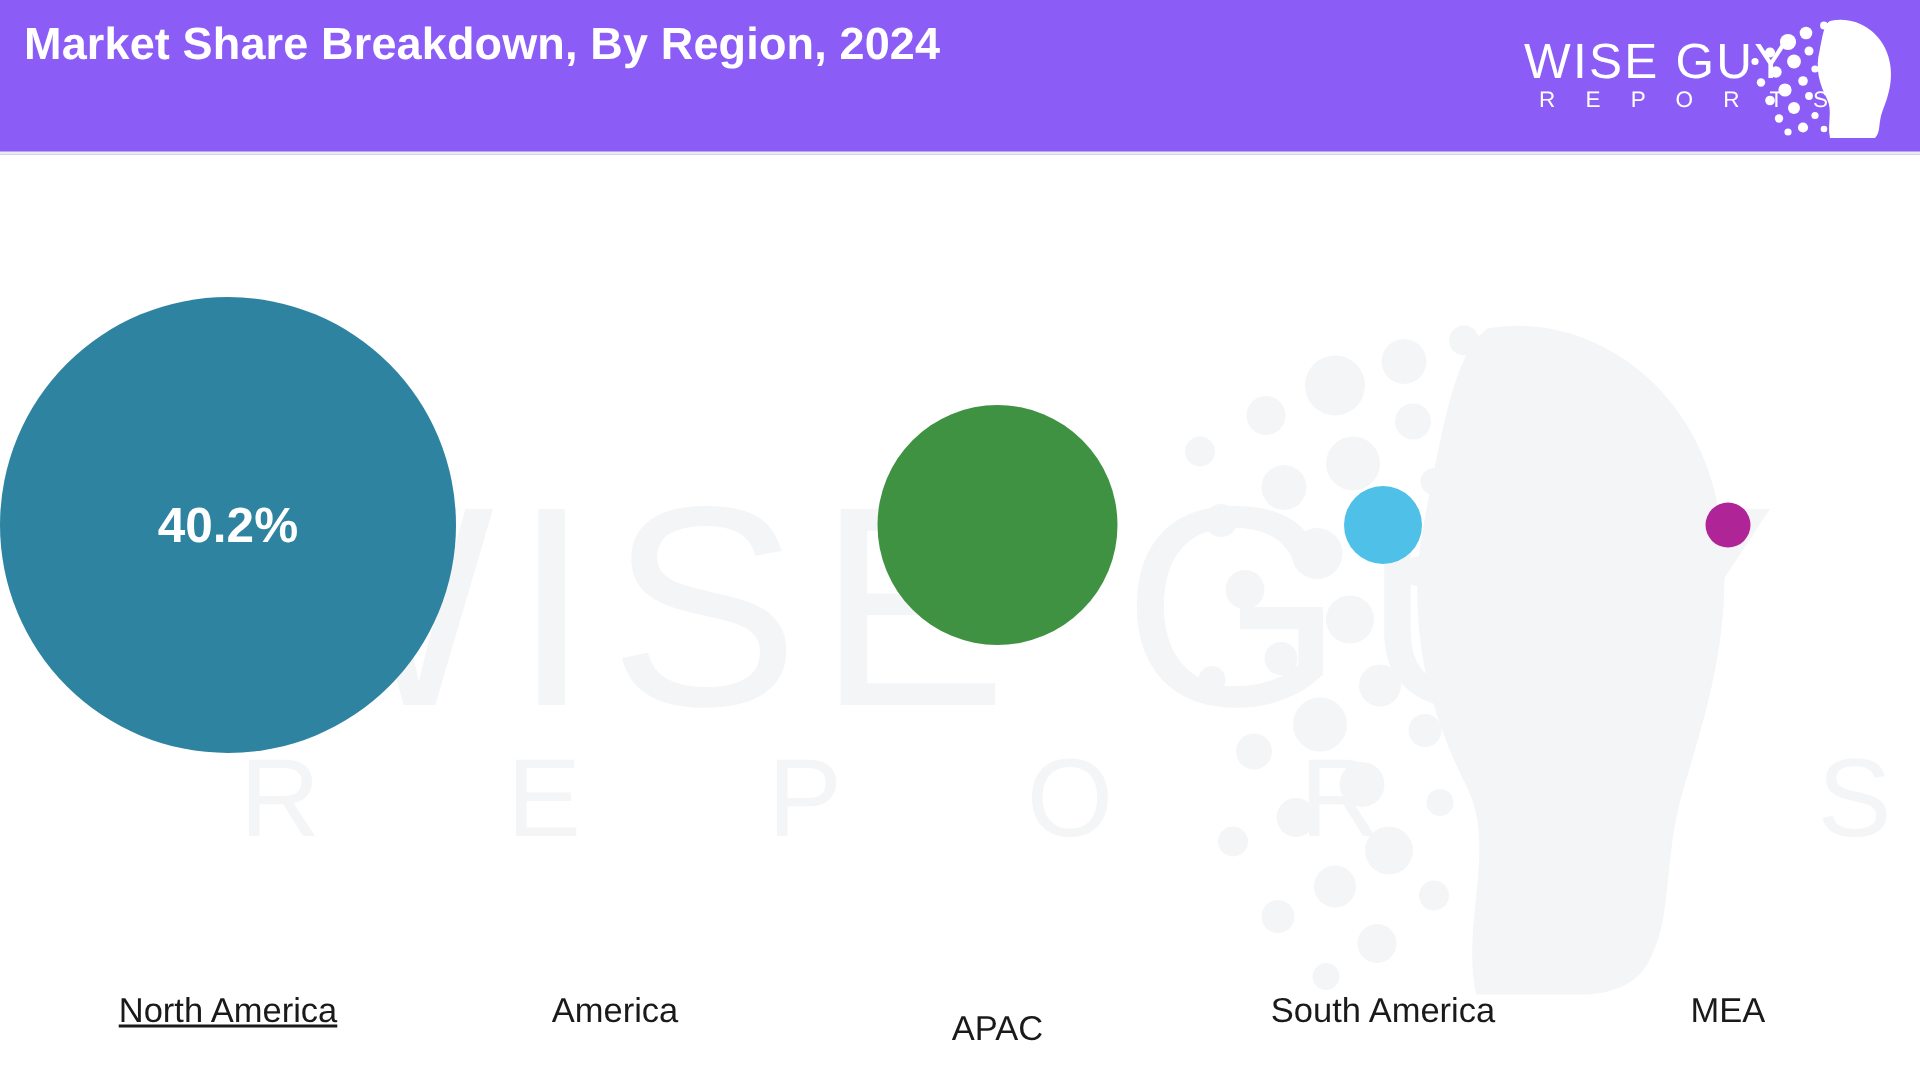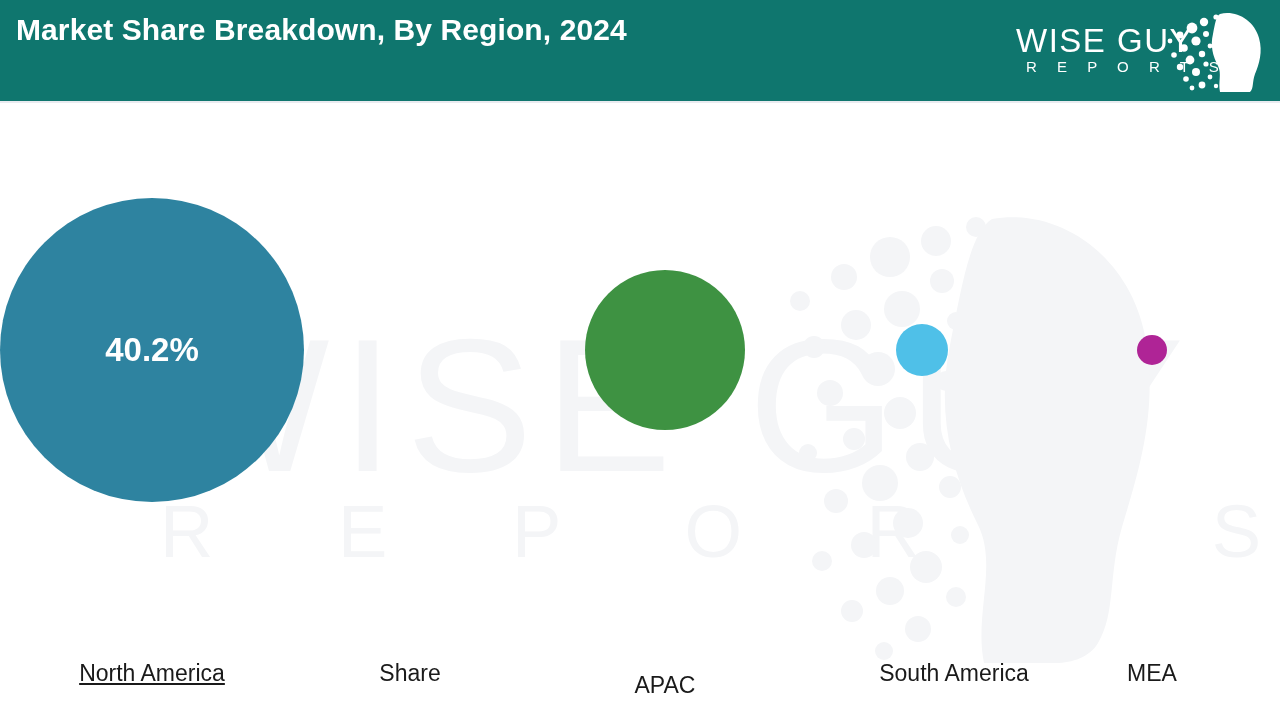--- a/index.html
+++ b/index.html
@@ -131,21 +131,21 @@
     text-align:center;
     white-space:nowrap;
     transform:translateX(-50%);
   }
 </style>
 </head>
 <body>
 
 <div id="page">
 
-  <div id="header" style="background: #0f766e;">
+  <div id="header" style="background: #8b5cf6;">
     <div id="header-title">Market Share Breakdown, By Region, 2024</div>
 
     <div id="logo">
       <div id="logo-wordmark">WISE GUY</div>
       <div id="logo-subwordmark">R E P O R T S</div>
       <svg id="logo-head" viewBox="0 0 110 88">
         <g fill="#ffffff">
           <path d="M62 6 C78 2 96 12 101 30 C105 44 101 56 97 66 C94 74 96 80 92 84 L62 84 C60 74 64 66 60 58 C55 48 52 38 55 26 C57 16 58 8 62 6 Z"></path>
           <circle cx="46" cy="14" r="4.2"></circle>
             <circle cx="58" cy="9" r="2.6"></circle>
@@ -232,20 +232,20 @@
       </div>
 
       <div class="bubble" id="bubble-4" style="width: 30px; height: 30px; left: 1137px; top: 230px; background: rgb(175, 36, 150);">
         <span class="bubble-value v-md"></span>
       </div>
 
     </div>
 
     <div id="labels">
       <div class="cat-label" id="cat-0" style="left: 152px; text-decoration: underline;">North America</div>
-      <div class="cat-label" id="cat-1" style="left: 410px;">Share</div>
+      <div class="cat-label" id="cat-1" style="left: 410px;">America</div>
       <div class="cat-label" id="cat-2" style="left: 665px; margin-top: 12px;">APAC</div>
-      <div class="cat-label" id="cat-3" style="left: 922px; margin-left: 32px;">South America</div>
+      <div class="cat-label" id="cat-3" style="left: 922px;">South America</div>
       <div class="cat-label" id="cat-4" style="left: 1152px;">MEA</div>
     </div>
 
   </div>
 </div>
 
 </body></html>

